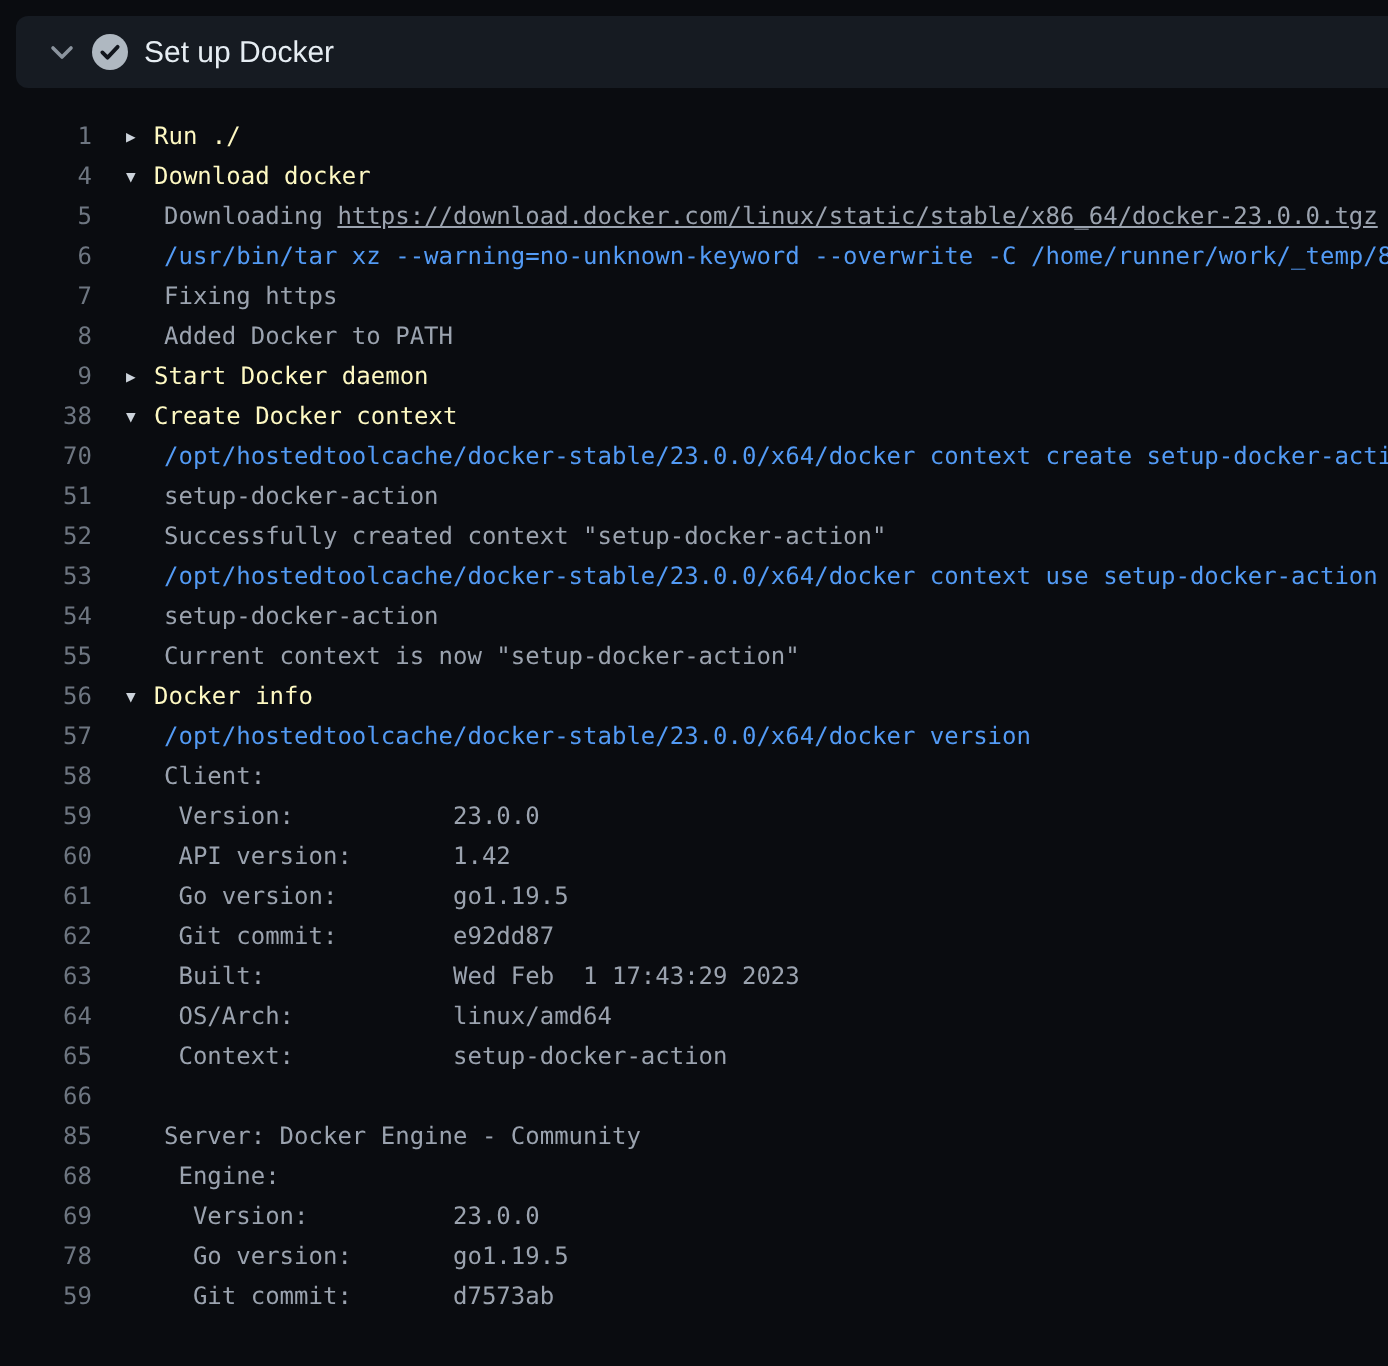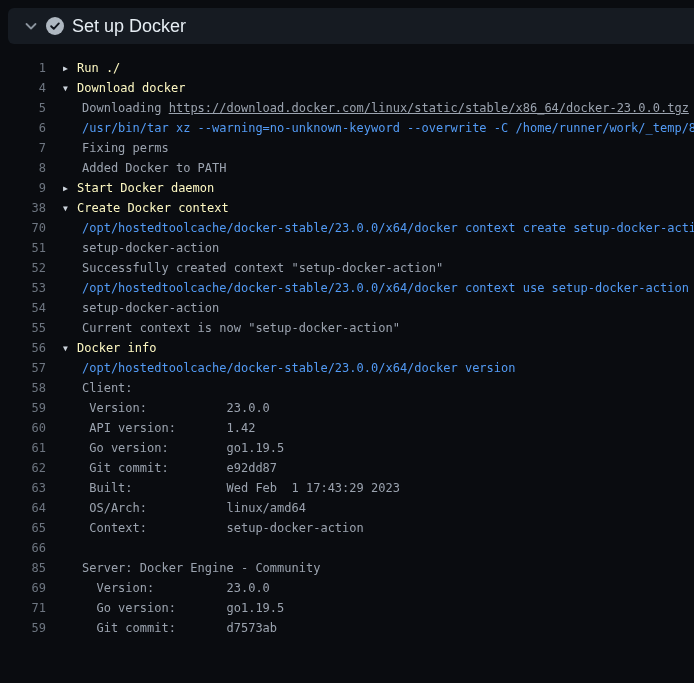--- a/index.html
+++ b/index.html
@@ -28,21 +28,21 @@
   }
   .hdr-status {
     width: 18px; height: 18px;
     margin-left: 7px;
     display: inline-flex; align-items: center; justify-content: center;
     flex: none;
   }
   .hdr-title {
     margin-left: 8px;
     color: #e6edf3;
-    font-size: 18px;
+    font-size: 15px;
     font-weight: 400;
     white-space: nowrap;
   }
   
   .log-viewer {
     position: absolute;
     left: 0; top: 44px; right: 0; bottom: 0;
     padding-top: 14px;
     font-family: "DejaVu Sans Mono", "Liberation Mono", monospace;
     font-size: 12px;
@@ -100,21 +100,21 @@
   </span>
   <span class="hdr-title">Set up Docker</span>
 </div>
 
 <div class="log-viewer">
   <div id="log-lines">
       <div class="row group"><span class="num">1</span><span class="content group"><span class="marker">▶</span><span class="group-title">Run ./</span></span></div>
       <div class="row group"><span class="num">4</span><span class="content group"><span class="marker">▼</span><span class="group-title">Download docker</span></span></div>
       <div class="row child"><span class="num">5</span><span class="content link"><span>Downloading </span><a class="log-link">https://download.docker.com/linux/static/stable/x86_64/docker-23.0.0.tgz</a></span></div>
       <div class="row child"><span class="num">6</span><span class="content cmd">/usr/bin/tar xz --warning=no-unknown-keyword --overwrite -C /home/runner/work/_temp/8c93</span></div>
-      <div class="row child"><span class="num">7</span><span class="content out">Fixing perms</span></div>
+      <div class="row child"><span class="num">7</span><span class="content out">Fixing https</span></div>
       <div class="row child"><span class="num">8</span><span class="content out">Added Docker to PATH</span></div>
       <div class="row group"><span class="num">9</span><span class="content group"><span class="marker">▶</span><span class="group-title">Start Docker daemon</span></span></div>
       <div class="row group"><span class="num">38</span><span class="content group"><span class="marker">▼</span><span class="group-title">Create Docker context</span></span></div>
       <div class="row child"><span class="num">70</span><span class="content cmd">/opt/hostedtoolcache/docker-stable/23.0.0/x64/docker context create setup-docker-action</span></div>
       <div class="row child"><span class="num">51</span><span class="content out">setup-docker-action</span></div>
       <div class="row child"><span class="num">52</span><span class="content out">Successfully created context "setup-docker-action"</span></div>
       <div class="row child"><span class="num">53</span><span class="content cmd">/opt/hostedtoolcache/docker-stable/23.0.0/x64/docker context use setup-docker-action</span></div>
       <div class="row child"><span class="num">54</span><span class="content out">setup-docker-action</span></div>
       <div class="row child"><span class="num">55</span><span class="content out">Current context is now "setup-docker-action"</span></div>
       <div class="row group"><span class="num">56</span><span class="content group"><span class="marker">▼</span><span class="group-title">Docker info</span></span></div>
@@ -122,17 +122,18 @@
       <div class="row child"><span class="num">58</span><span class="content out">Client:</span></div>
       <div class="row child"><span class="num">59</span><span class="content out"> Version:           23.0.0</span></div>
       <div class="row child"><span class="num">60</span><span class="content out"> API version:       1.42</span></div>
       <div class="row child"><span class="num">61</span><span class="content out"> Go version:        go1.19.5</span></div>
       <div class="row child"><span class="num">62</span><span class="content out"> Git commit:        e92dd87</span></div>
       <div class="row child"><span class="num">63</span><span class="content out"> Built:             Wed Feb  1 17:43:29 2023</span></div>
       <div class="row child"><span class="num">64</span><span class="content out"> OS/Arch:           linux/amd64</span></div>
       <div class="row child"><span class="num">65</span><span class="content out"> Context:           setup-docker-action</span></div>
       <div class="row child"><span class="num">66</span><span class="content out"></span></div>
       <div class="row child"><span class="num">85</span><span class="content out">Server: Docker Engine - Community</span></div>
+      <div class="row child"><span class="num">68</span><span class="content out"> Engine:</span></div>
       <div class="row child"><span class="num">69</span><span class="content out">  Version:          23.0.0</span></div>
-      <div class="row child"><span class="num">71</span><span class="content out">  Go version:       go1.19.5</span></div>
+      <div class="row child"><span class="num">78</span><span class="content out">  Go version:       go1.19.5</span></div>
       <div class="row child"><span class="num">59</span><span class="content out">  Git commit:       d7573ab</span></div>
     </div>
 </div>
 
 </body></html>

